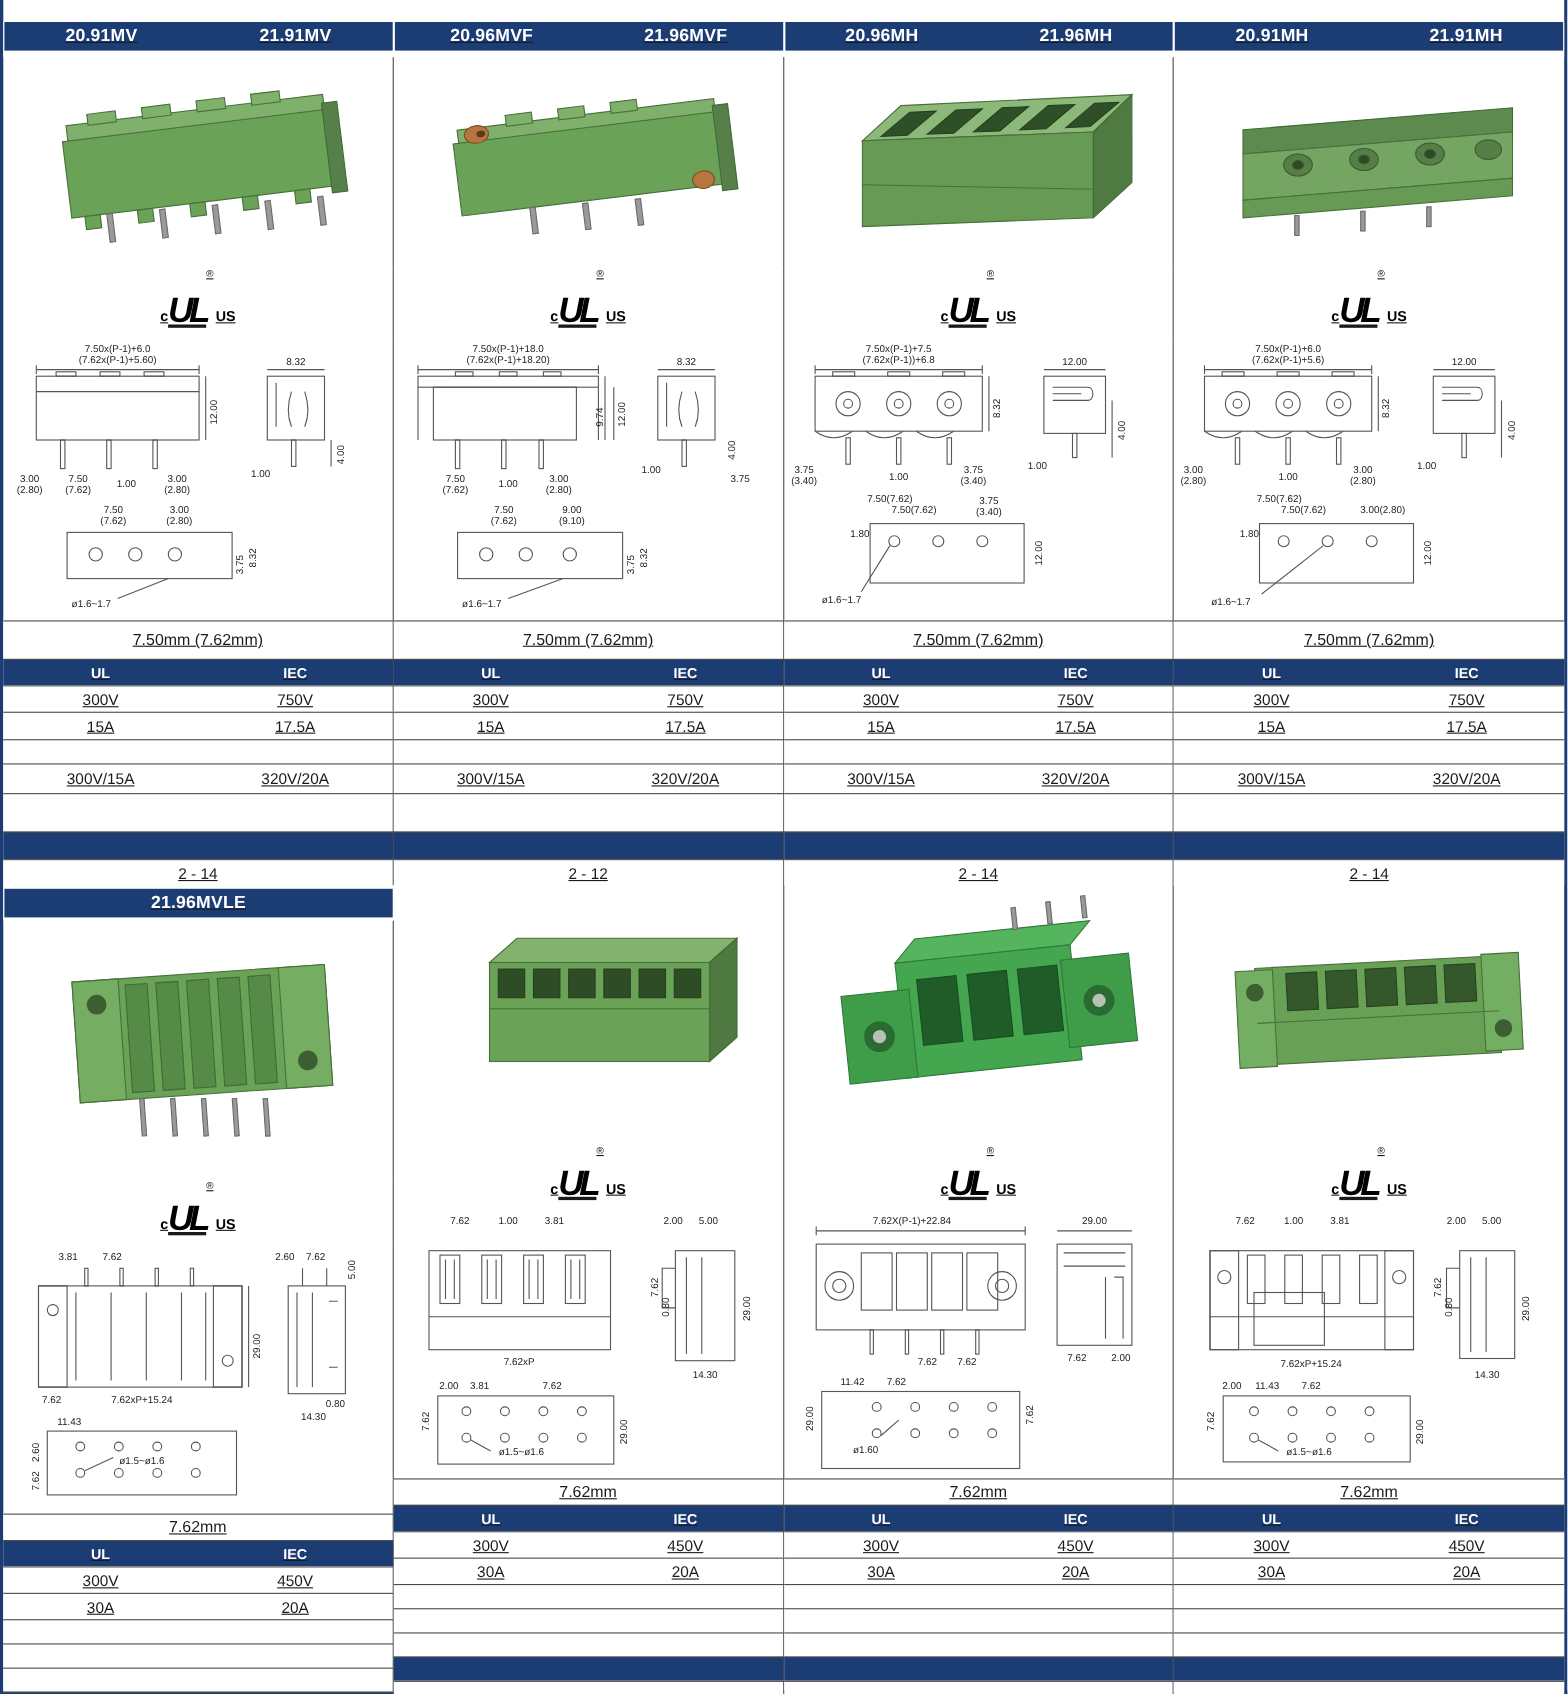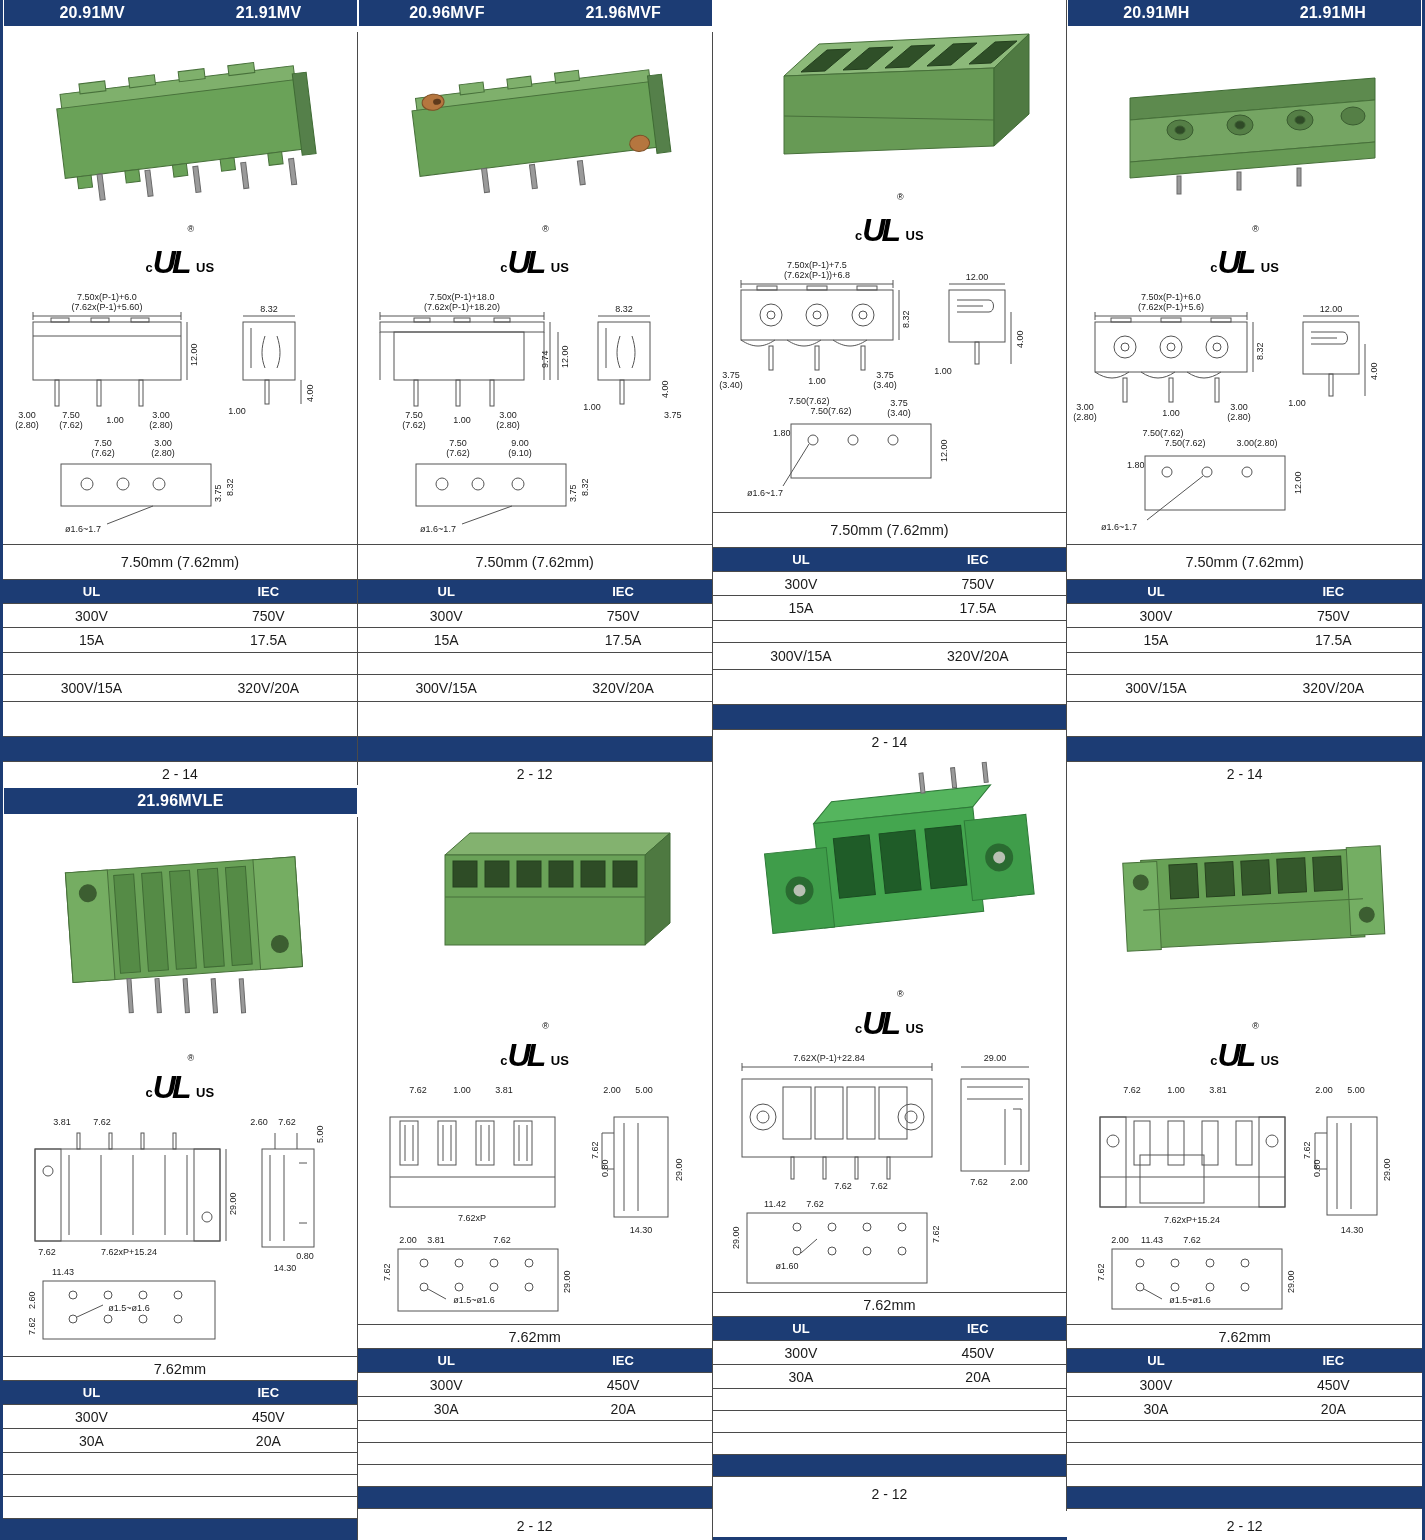--- a/index.html
+++ b/index.html
@@ -1,16 +1,16 @@
 <!DOCTYPE html>
 <html><head>
 <meta charset="utf-8">
 <style>
   html,body{margin:0;padding:0;background:#fff;font-family:"Liberation Sans",sans-serif;color:#1a1a1a;}
-  .page{width:1425px;height:1540px;box-sizing:border-box;border-left:3px solid #1c3c74;border-right:3px solid #1c3c74;border-bottom:3px solid #1c3c74;padding-top:0;display:grid;grid-template-columns:repeat(4,1fr);background:#fff;}
+  .page{width:1425px;height:1540px;box-sizing:border-box;border-left:3px solid #1c3c74;border-right:3px solid #1c3c74;border-bottom:3px solid #1c3c74;padding-top:20px;display:grid;grid-template-columns:repeat(4,1fr);background:#fff;text-decoration:underline;}
   .pcol{display:flex;flex-direction:column;min-width:0;}
   .sec{box-sizing:border-box;}
   .pcol:not(:last-child) .bsep{border-right:1px solid #4a4a4a;}
   .mwrap{padding:0 1px 6px 1px;background:#fff;}
   .mwrap2{padding:3px 1px 3px 1px;background:#fff;}
   .modelbar{height:26px;background:#1c3c74;color:#fff;display:flex;align-items:center;justify-content:space-around;font-weight:bold;font-size:16px;letter-spacing:.2px;}
   .photo{height:192px;display:flex;align-items:center;justify-content:center;overflow:hidden;}
   .photo2{height:236px;}
   .logo{height:64px;display:flex;align-items:flex-end;justify-content:center;padding-bottom:10px;color:#000;}
   .logo2{height:60px;}
@@ -472,20 +472,26 @@
     <div class="sec bsep trow h22"></div>
     <div class="sec bsep trow h22"></div>
     <div class="sec bsep trow h22"></div>
     <div class="sec bsep trow blue h22"></div>
     <div class="sec bsep trow h23">
         <span>2 - 12</span>
       </div>
   </div>
 
   <div class="pcol">
+    <div class="sec mwrap">
+      <div class="modelbar">
+        <span>20.96MH</span>
+        <span>21.96MH</span>
+      </div>
+    </div>
     <div class="sec bsep photo">
       <svg width="300" height="180" viewBox="0 0 300 180">
         <polygon points="45,70 80,38 290,28 255,62" fill="#8cb97a" stroke="#47703a"></polygon>
         <polygon points="45,70 255,62 255,140 45,148" fill="#679a55" stroke="#47703a"></polygon>
         <polygon points="255,62 290,28 290,108 255,140" fill="#4f7a42" stroke="#3f6b34"></polygon>
         <g fill="#2f4f28" stroke="#24401e">
             <polygon points="62,66 88,44 112,43 86,65"></polygon>
             <polygon points="104,64 130,42 154,41 128,63"></polygon>
             <polygon points="146,62 172,40 196,39 170,61"></polygon>
             <polygon points="188,60 214,38 238,37 212,59"></polygon>

